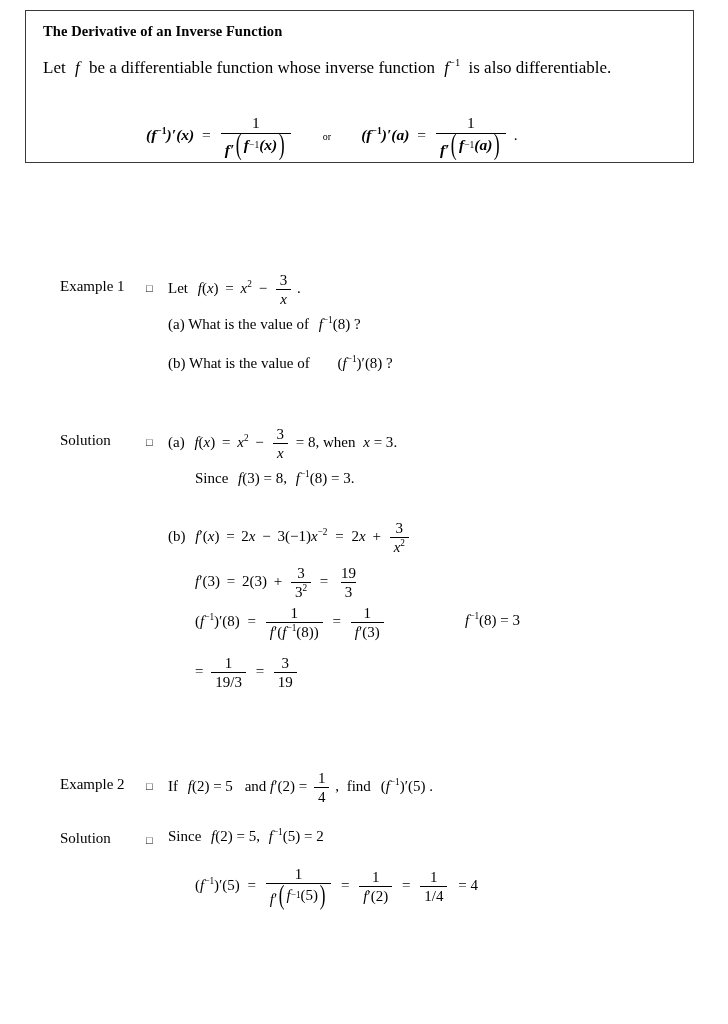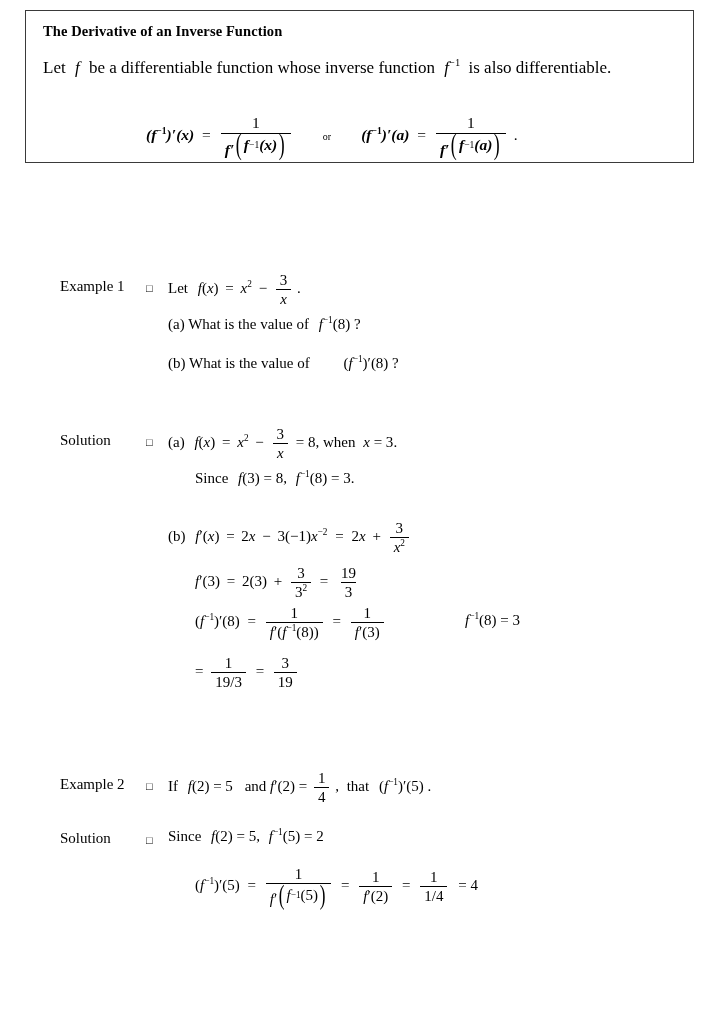--- a/index.html
+++ b/index.html
@@ -230,21 +230,21 @@
   <span>.</span>
 </div>
 
 <div class="content" id="ex1-a">
   <span>(a) What is the value of</span>
   <span style="margin-left:6px;"><span class="mi">f</span><sup class="exp">−1</sup></span><span>(8) ?</span>
 </div>
 
 <div class="content" id="ex1-b">
   <span>(b) What is the value of</span>
-  <span style="margin-left:12px;padding-left:18px;">(<span class="mi">f</span><sup class="exp">−1</sup>)′</span><span>(8) ?</span>
+  <span style="margin-left:6px;padding-left:18px;">(<span class="mi">f</span><sup class="exp">−1</sup>)′</span><span>(8) ?</span>
 </div>
 
 <div class="row-label" id="sol1-label">Solution</div>
 <div class="bullet" id="sol1-bullet">□</div>
 
 <div class="content" id="sol1-a">
   <span>(a)</span>
   <span style="margin-left:6px;"><span class="mi">f</span>(<span class="mi">x</span>)</span>
   <span style="margin:0 3px;">=</span>
   <span><span class="mi">x</span><sup class="exp">2</sup></span>
@@ -332,21 +332,21 @@
 <div class="content" id="ex2-if">
   <span>If</span>
   <span style="margin-left:6px;"><span class="mi">f</span>(2) = 5</span>
   <span style="margin-left:8px;">and</span>
   <span style=""><span class="mi">f</span>′(2) =</span>
   <span class="frac" style="margin-left:3px;">
     <span class="num up">1</span>
     <span class="den up">4</span>
   </span>
   <span>,</span>
-  <span style="margin-left:4px;">that</span>
+  <span style="margin-left:4px;">find</span>
   <span style="margin-left:6px;">(<span class="mi">f</span><sup class="exp">−1</sup></span><span>)′(5)</span>
   <span>.</span>
 </div>
 
 <div class="row-label" id="sol2-label">Solution</div>
 <div class="bullet" id="sol2-bullet">□</div>
 
 <div class="content" id="sol2-since">
   <span>Since</span>
   <span style="margin-left:6px;"><span class="mi">f</span>(2) = 5</span><span>,</span>

